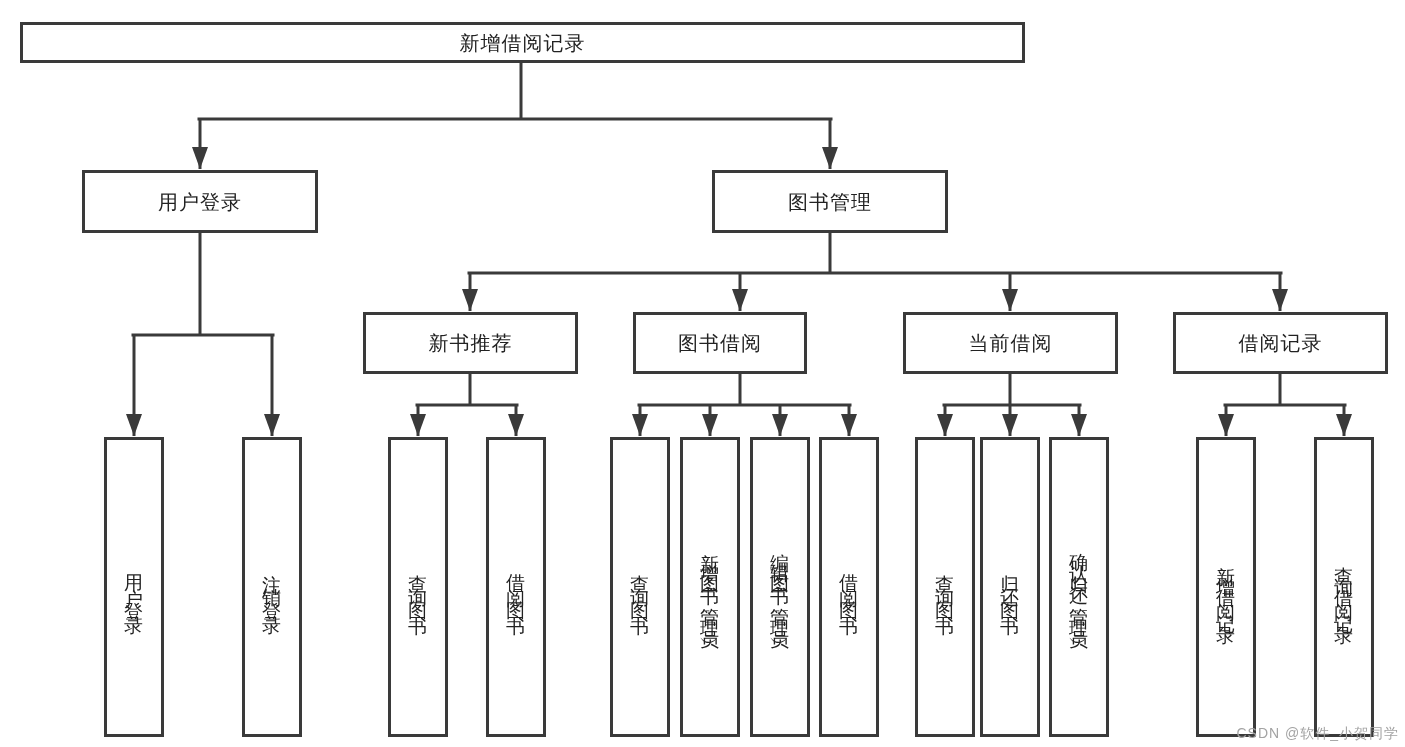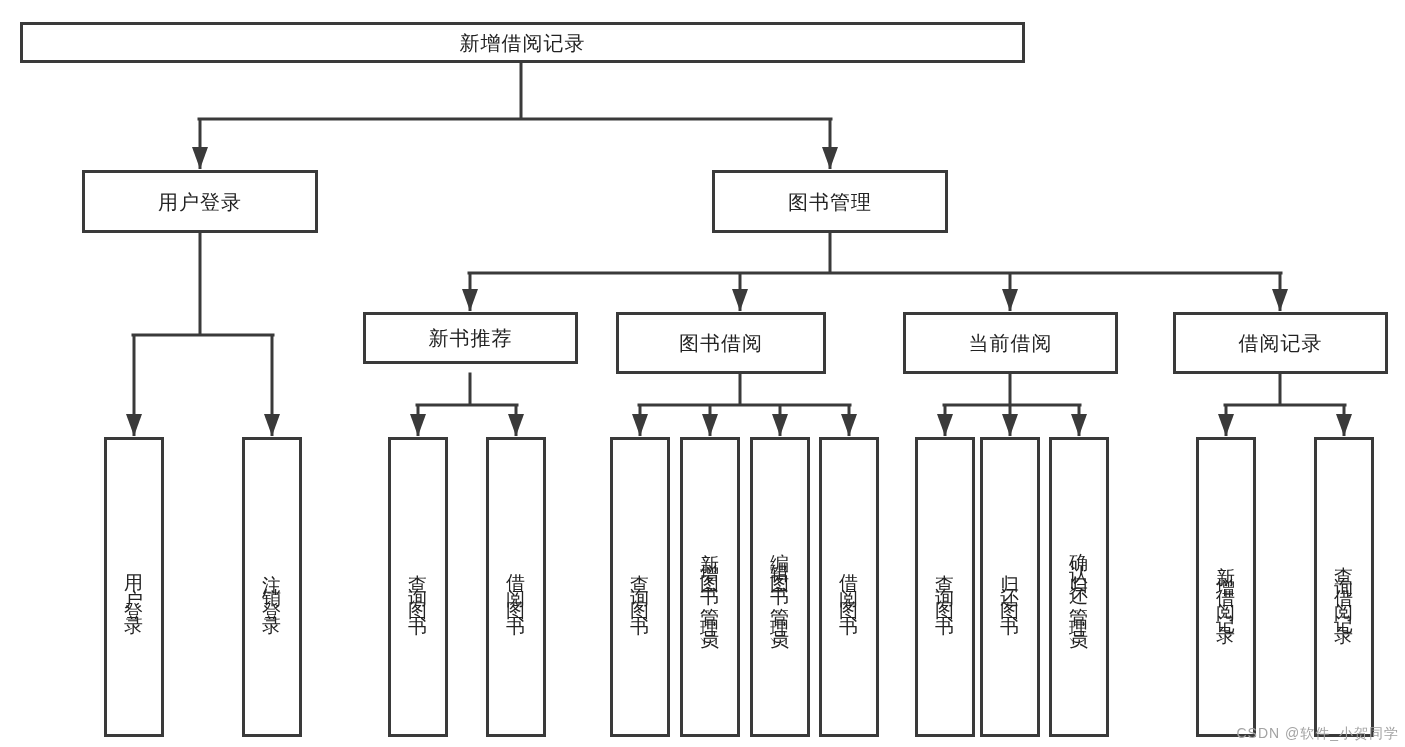--- a/index.html
+++ b/index.html
@@ -124,24 +124,24 @@
     <span>新增借阅记录</span>
   </div>
 
   <div class="node" style="left:82px; top:170px; width:236px; height:63px;">
     <span>用户登录</span>
   </div>
   <div class="node" style="left:712px; top:170px; width:236px; height:63px;">
     <span>图书管理</span>
   </div>
 
-  <div class="node" style="left:363px; top:312px; width:215px; height:52px;">
+  <div class="node" style="left:363px; top:312px; width:215px; height:62px;">
     <span>新书推荐</span>
   </div>
-  <div class="node" style="left:616px; top:312px; width:210px; height:62px;">
+  <div class="node" style="left:633px; top:312px; width:174px; height:62px;">
     <span>图书借阅</span>
   </div>
   <div class="node" style="left:1173px; top:312px; width:215px; height:62px;">
     <span>借阅记录</span>
   </div>
   <div class="node" style="left:903px; top:312px; width:215px; height:62px;">
     <span>当前借阅</span>
   </div>
 
   <div class="node leaf short" style="left:104px; top:437px; width:60px; height:300px;">

